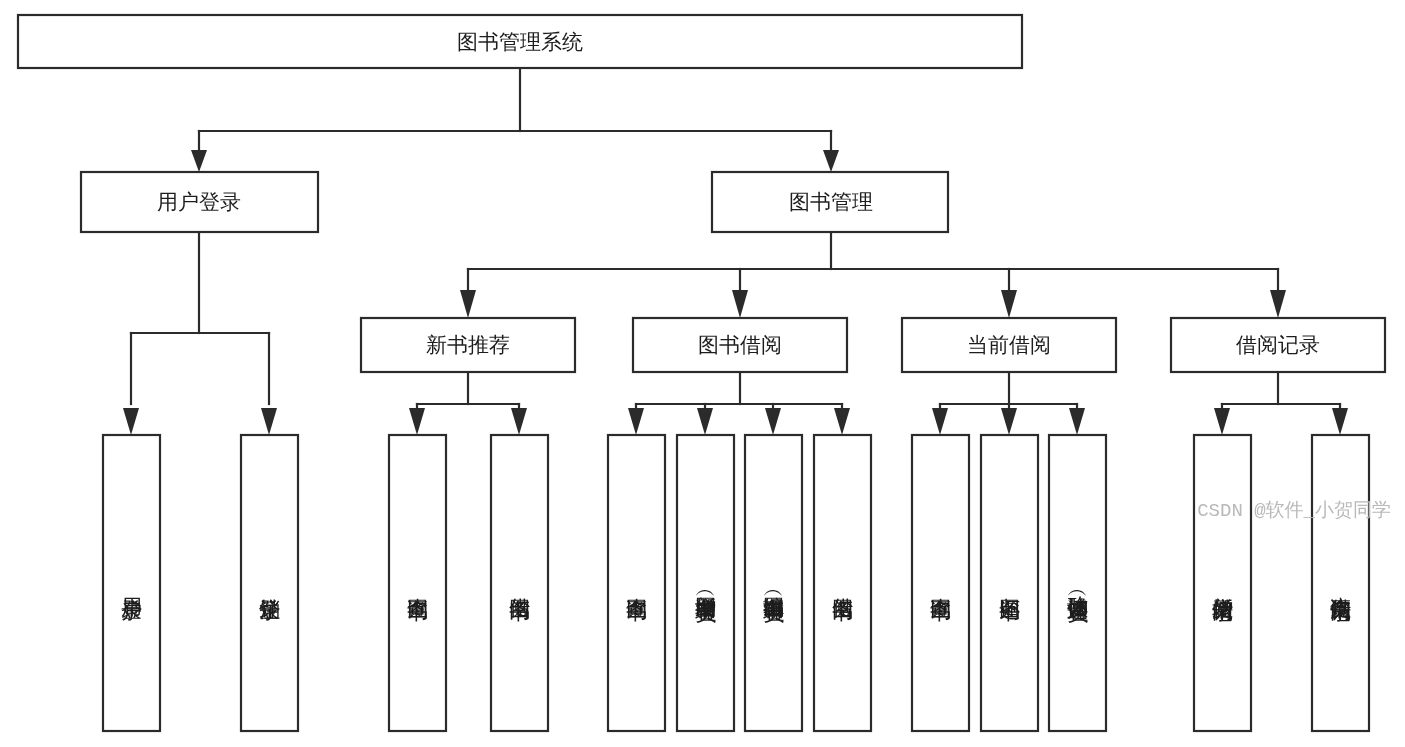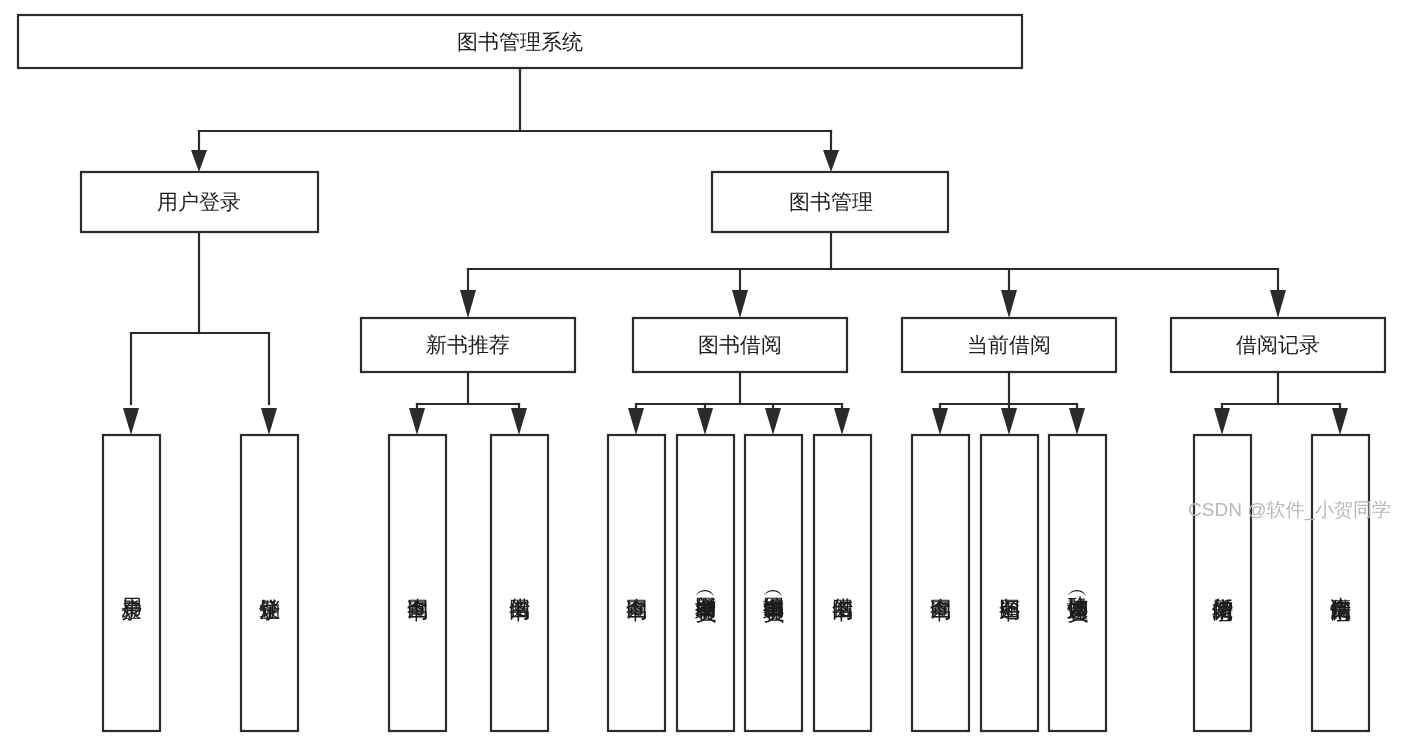--- a/index.html
+++ b/index.html
@@ -64,21 +64,21 @@
     line-height: 1.08;
     color: #1d1d1d;
     letter-spacing: 1px;
     white-space: nowrap;
     text-align: center;
   }
   .watermark {
     position: absolute;
     right: 14px;
     bottom: 6px;
-    font-family: Liberation Sans, sans-serif;
+    font-family: Liberation Mono, monospace;
     font-size: 19px;
     color: #b9b9b9;
     white-space: nowrap;
     pointer-events: none;
   }
 </style>
 </head>
 <body>
 
 <div id="diagram-root">

